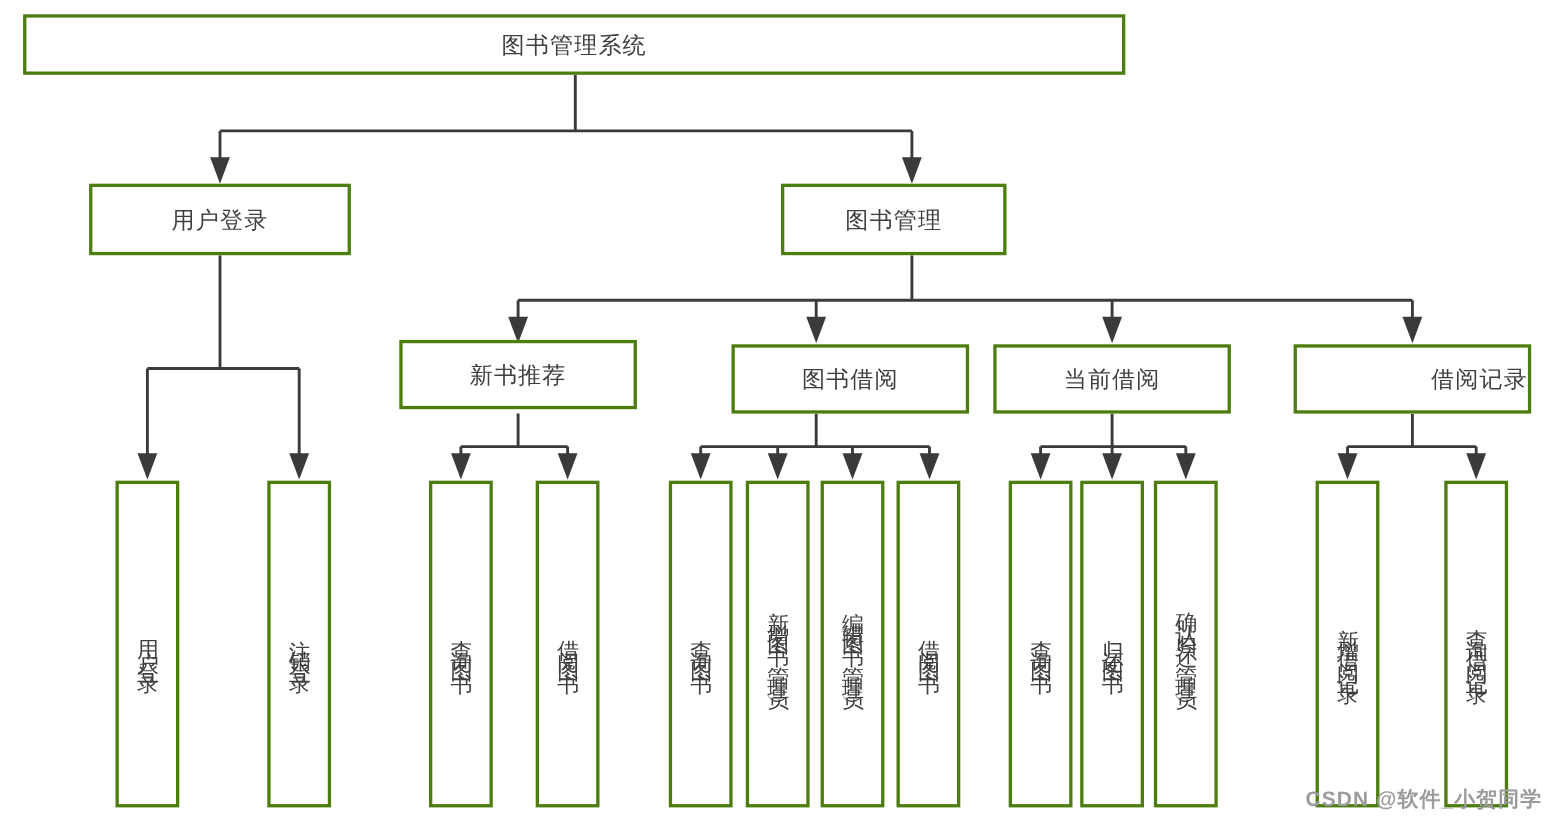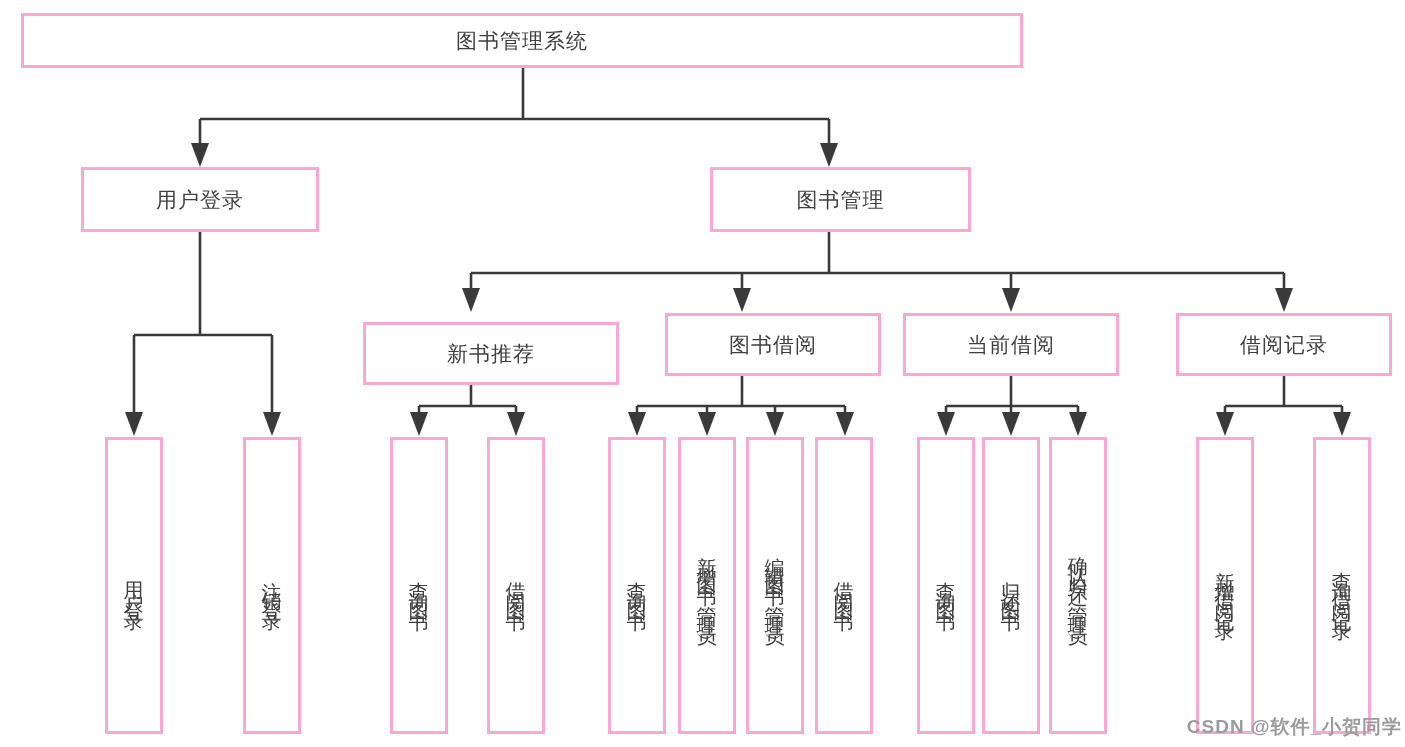--- a/index.html
+++ b/index.html
@@ -19,21 +19,21 @@
     position: absolute;
     left: 0;
     top: 0;
     width: 1405px;
     height: 747px;
   }
   .box {
     position: absolute;
     box-sizing: border-box;
     background: #ffffff;
-    border: 3px solid #f9a8d4;
+    border: 3px solid #4d7c0f;
     display: flex;
     align-items: center;
     justify-content: center;
     color: #3f3f3f;
     text-align: center;
   }
   .hbox span {
     font-size: 21px;
     letter-spacing: 1px;
     white-space: nowrap;
@@ -103,34 +103,34 @@
     </g>
   </svg>
 
   <div class="box hbox" style="left:21px; top:13px; width:1002px; height:55px;">
     <span>图书管理系统</span>
   </div>
 
   <div class="box hbox" style="left:81px; top:167px; width:238px; height:65px;">
     <span>用户登录</span>
   </div>
-  <div class="box hbox" style="left:710px; top:167px; width:261px; height:65px;">
+  <div class="box hbox" style="left:710px; top:167px; width:205px; height:65px;">
     <span>图书管理</span>
   </div>
 
-  <div class="box hbox" style="left:363px; top:322px; width:256px; height:63px;">
+  <div class="box hbox" style="left:363px; top:309px; width:216px; height:63px;">
     <span>新书推荐</span>
   </div>
   <div class="box hbox" style="left:665px; top:313px; width:216px; height:63px;">
     <span>图书借阅</span>
   </div>
   <div class="box hbox" style="left:903px; top:313px; width:216px; height:63px;">
     <span>当前借阅</span>
   </div>
-  <div class="box hbox" style="left:1176px; top:313px; width:216px; height:63px;">
+  <div class="box hbox" style="left:1176px; top:313px; width:216px; height:63px;justify-content:flex-end;">
     <span>借阅记录</span>
   </div>
 
   <div class="box vbox" style="left:105px; top:437px; width:58px; height:297px;">
     <span>用户登录</span>
   </div>
   <div class="box vbox" style="left:243px; top:437px; width:58px; height:297px;">
     <span>注销登录</span>
   </div>
 

